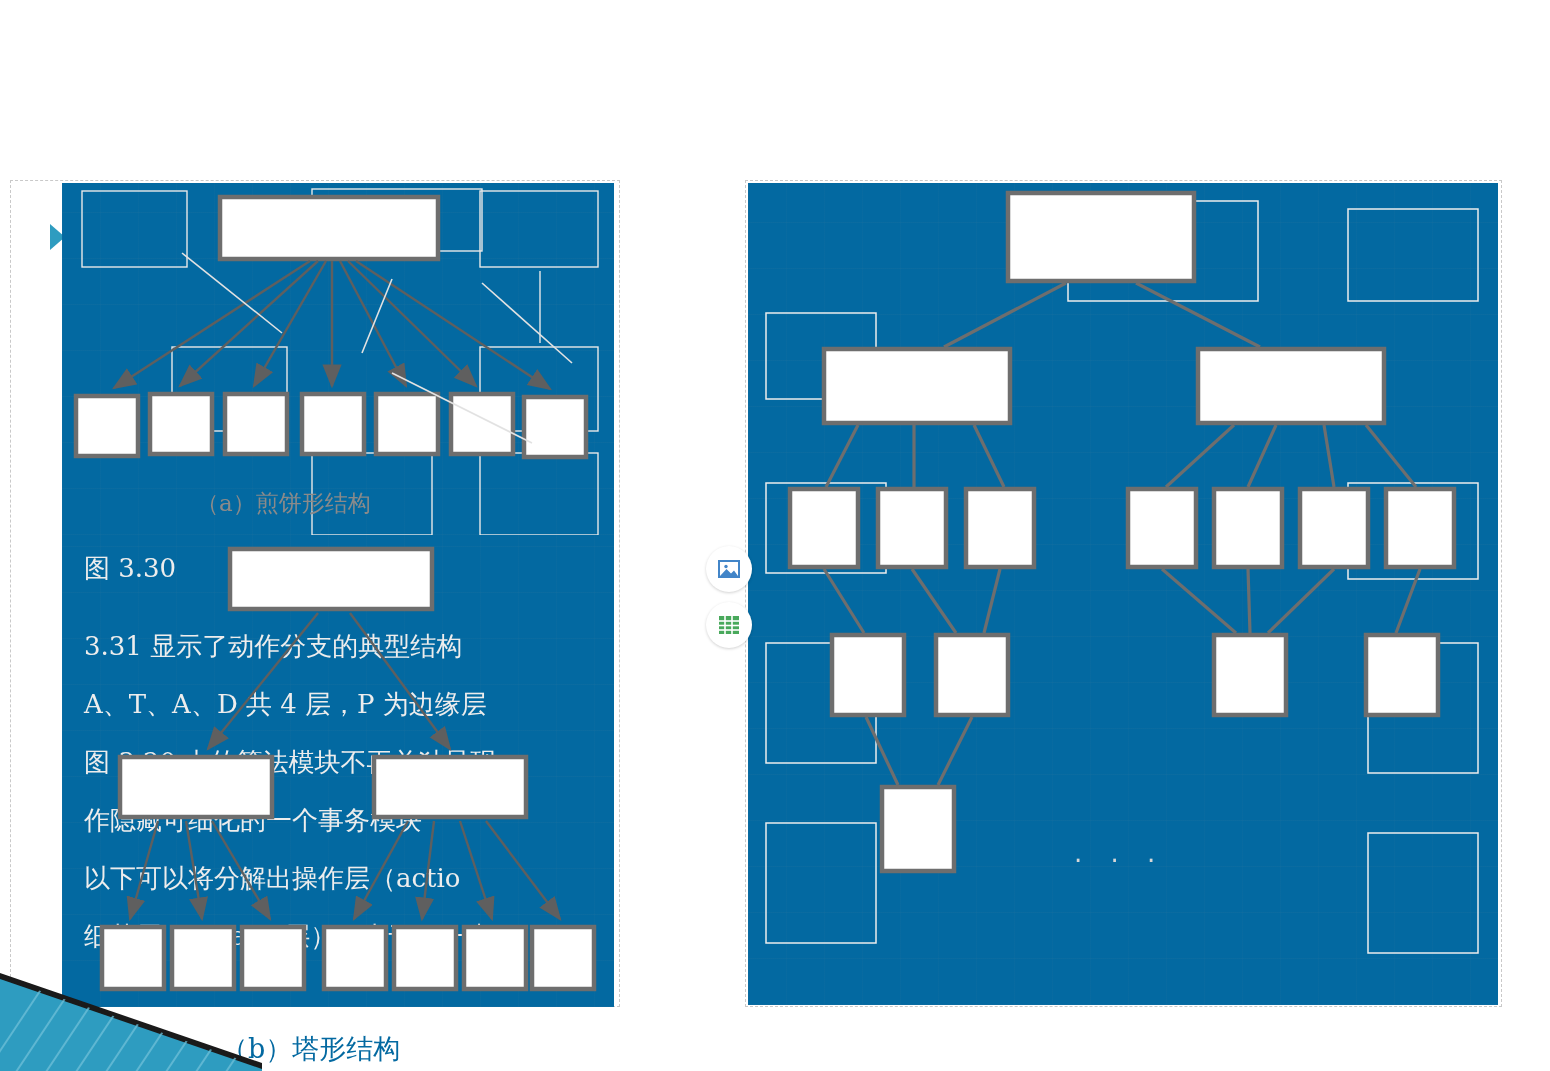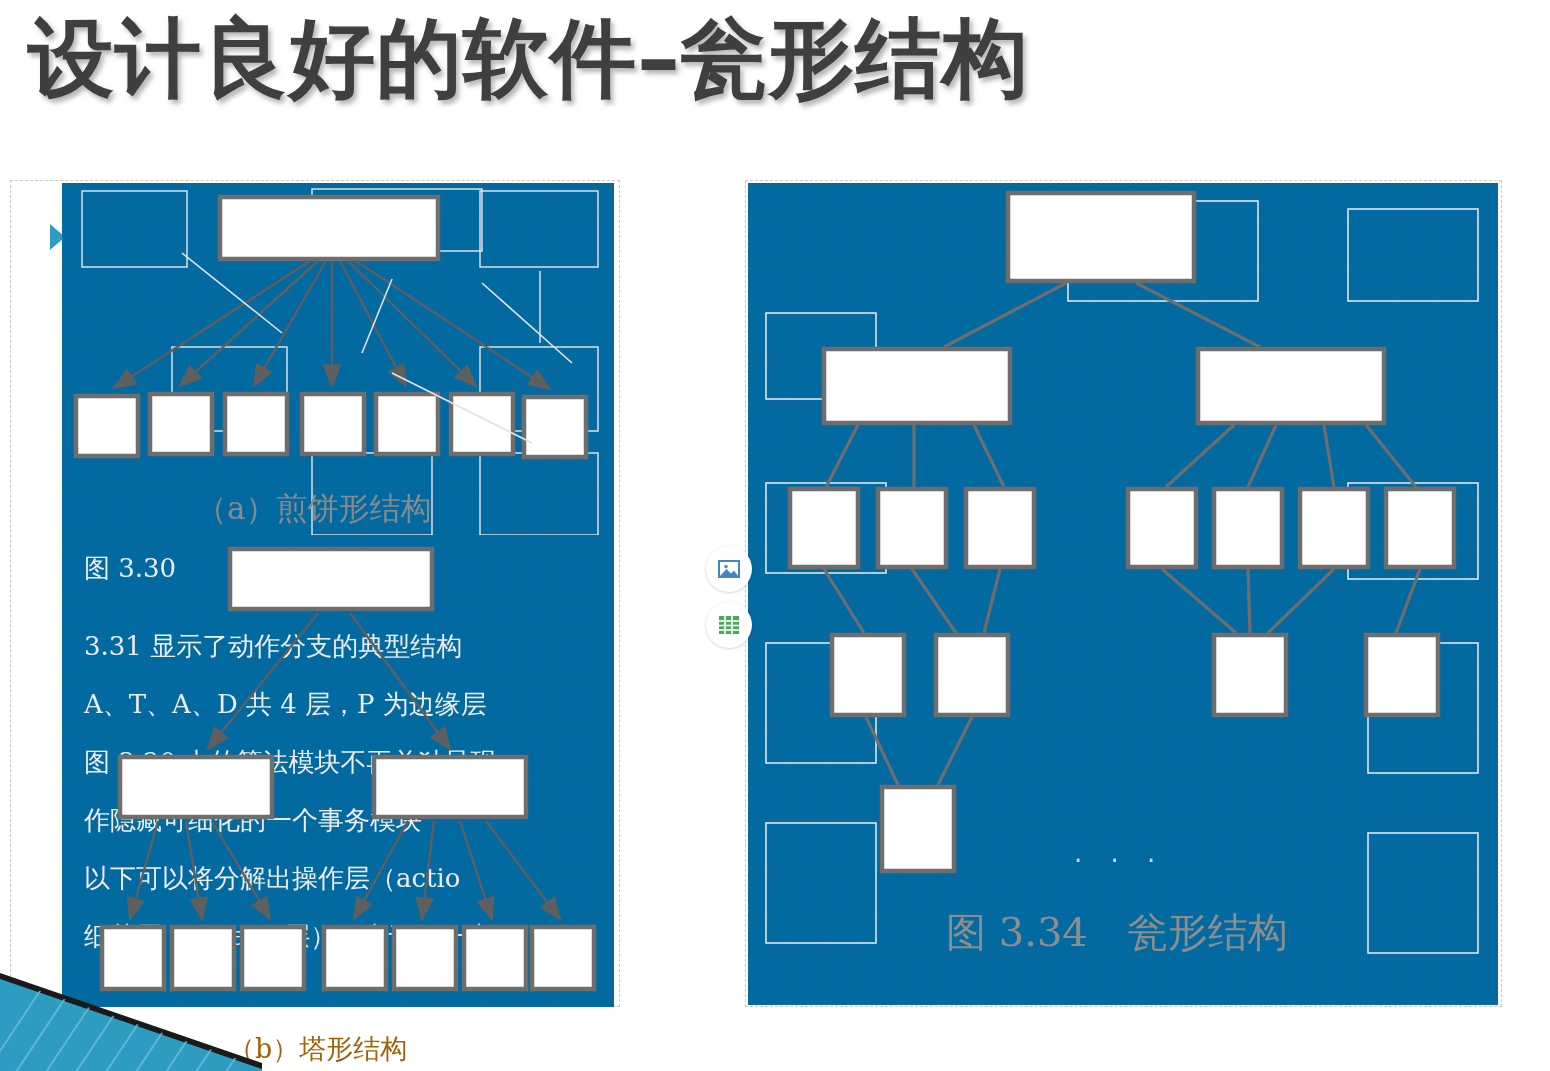--- a/index.html
+++ b/index.html
@@ -83,22 +83,22 @@
 
   .scan svg { position: absolute; left: 0; top: 0; }
 
   
   .fig-caption {
     position: absolute;
     color: #8a8a8a;
     font-family: "DejaVu Serif", "Liberation Serif", serif;
     white-space: nowrap;
   }
-  #caption-a { left: 196px; top: 488px; font-size: 31px; }
-  #caption-b { left: 228px; top: 1031px; font-size: 27px; color: #a16207; }
+  #caption-a { left: 196px; top: 488px; font-size: 23px; }
+  #caption-b { left: 221px; top: 1031px; font-size: 27px; color: #0369a1; }
   #caption-c { left: 946px; top: 905px;  font-size: 40px; color: #8d8d8d;
                font-family: "DejaVu Serif", "Liberation Serif", serif; }
 
   
   .ph-icon {
     position: absolute;
     width: 46px; height: 46px;
     border-radius: 50%;
     background: #ffffff;
     box-shadow: 0 1px 3px rgba(0,0,0,0.18);
@@ -125,21 +125,20 @@
     font-size: 26px; letter-spacing: 10px;
     color: #d7d7d7;
     font-family: "DejaVu Sans", "Liberation Sans", sans-serif;
   }
 </style>
 </head>
 <body>
 
 <div id="slide">
 
-  <div id="slide-title">设计良好的软件–瓮形结构</div>
 
   <div id="ph-left" class="placeholder"></div>
 
   <div id="bullet-marker"></div>
 
   <div id="scan-a" class="scan">
     <svg width="552" height="352" viewBox="0 0 552 352">
       <g stroke="#6e6e6e" fill="none" stroke-width="1.6">
 
         <g stroke="#e9e9e9" stroke-width="1.4">
@@ -322,21 +321,20 @@
 
         <line x1="118" y1="534" x2="150" y2="602"></line>
         <line x1="224" y1="534" x2="190" y2="602"></line>
       </g>
 
     </svg>
   </div>
 
   <div id="ellipsis-dots">· · ·</div>
 
-  <div id="caption-c" class="fig-caption">图 3.34　瓮形结构</div>
 
   <div id="icon-picture" class="ph-icon">
     <svg width="24" height="24" viewBox="0 0 24 24">
       <rect x="1" y="3" width="22" height="18" fill="#4285c8"></rect>
       <rect x="3" y="5" width="18" height="14" fill="#ffffff"></rect>
       <circle cx="9" cy="9.5" r="1.7" fill="#4285c8"></circle>
       <path d="M3 19 L9.5 12 L14 16.5 L17 13.5 L21 19 Z" fill="#4285c8"></path>
     </svg>
   </div>
 

